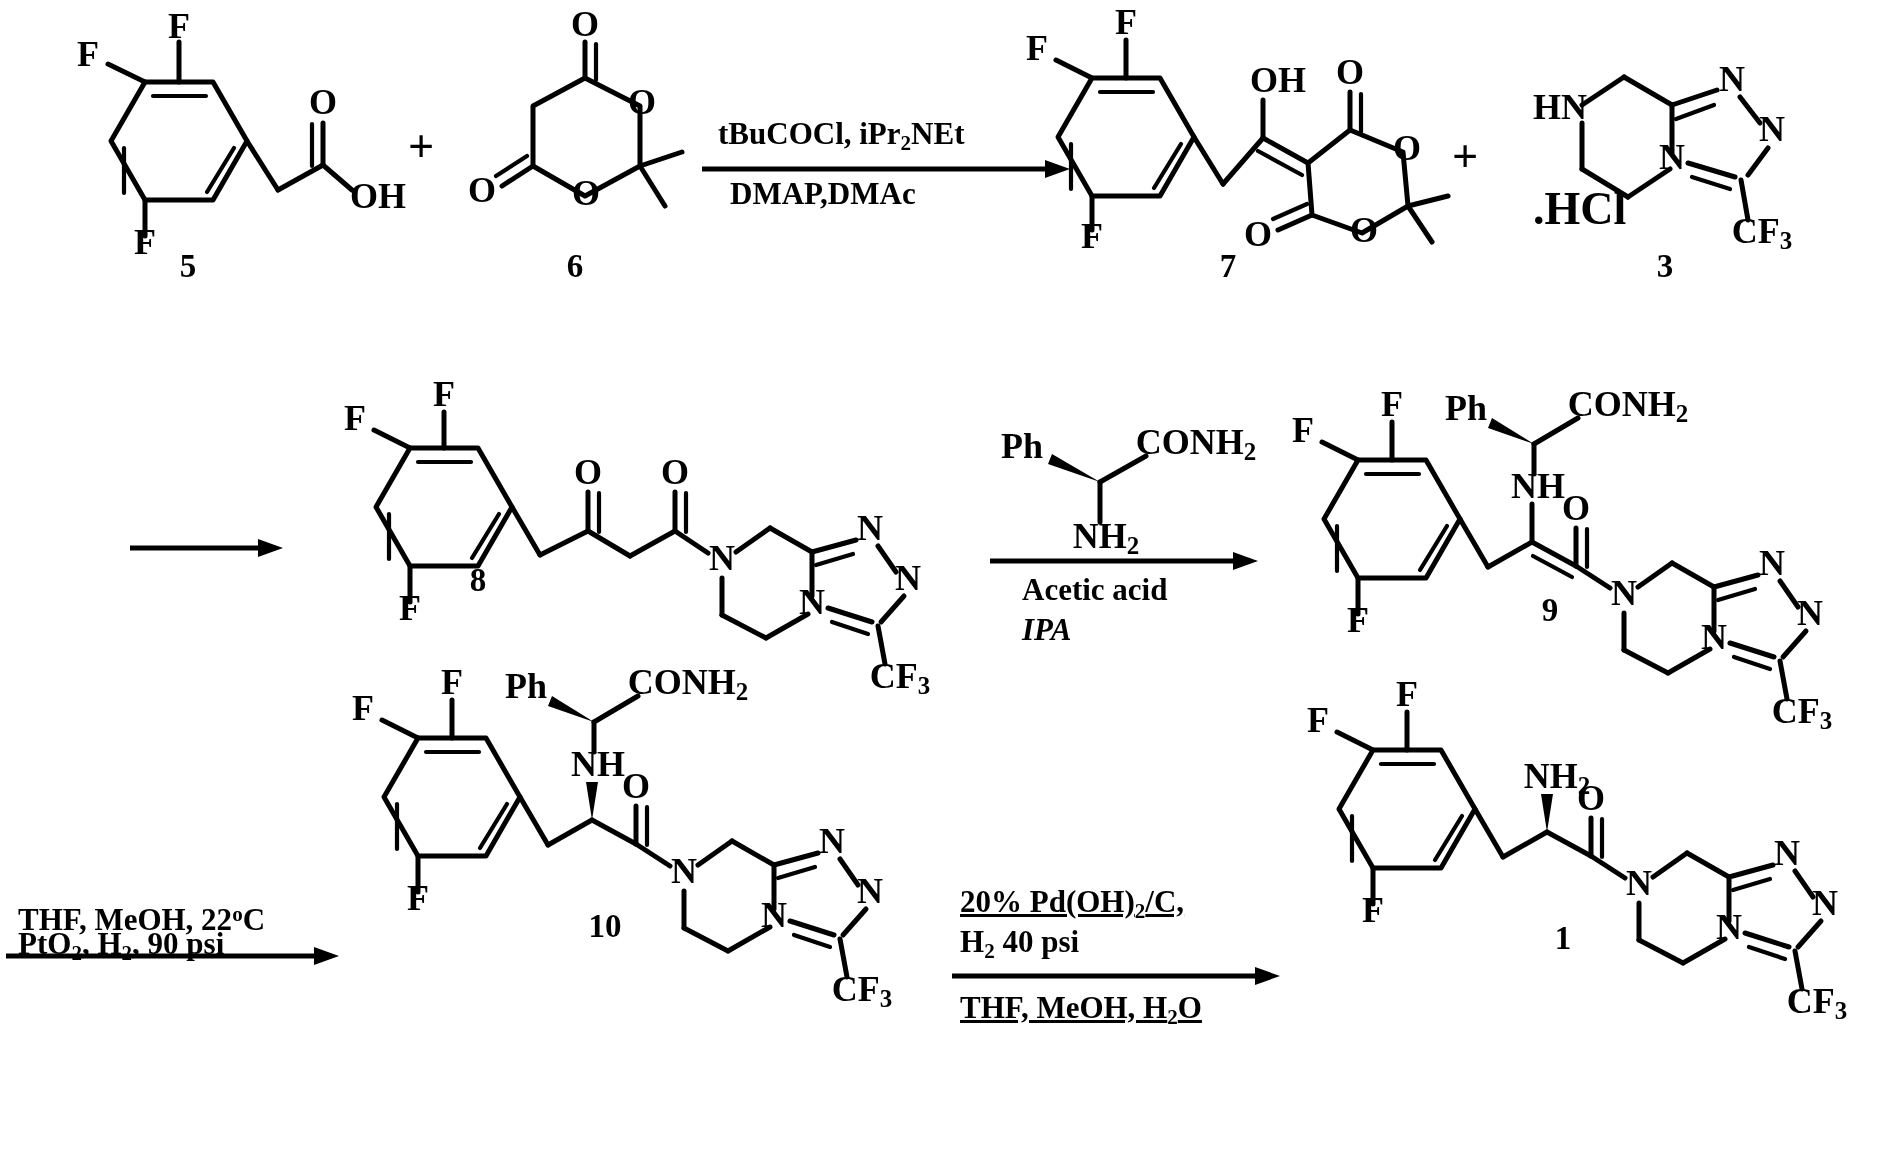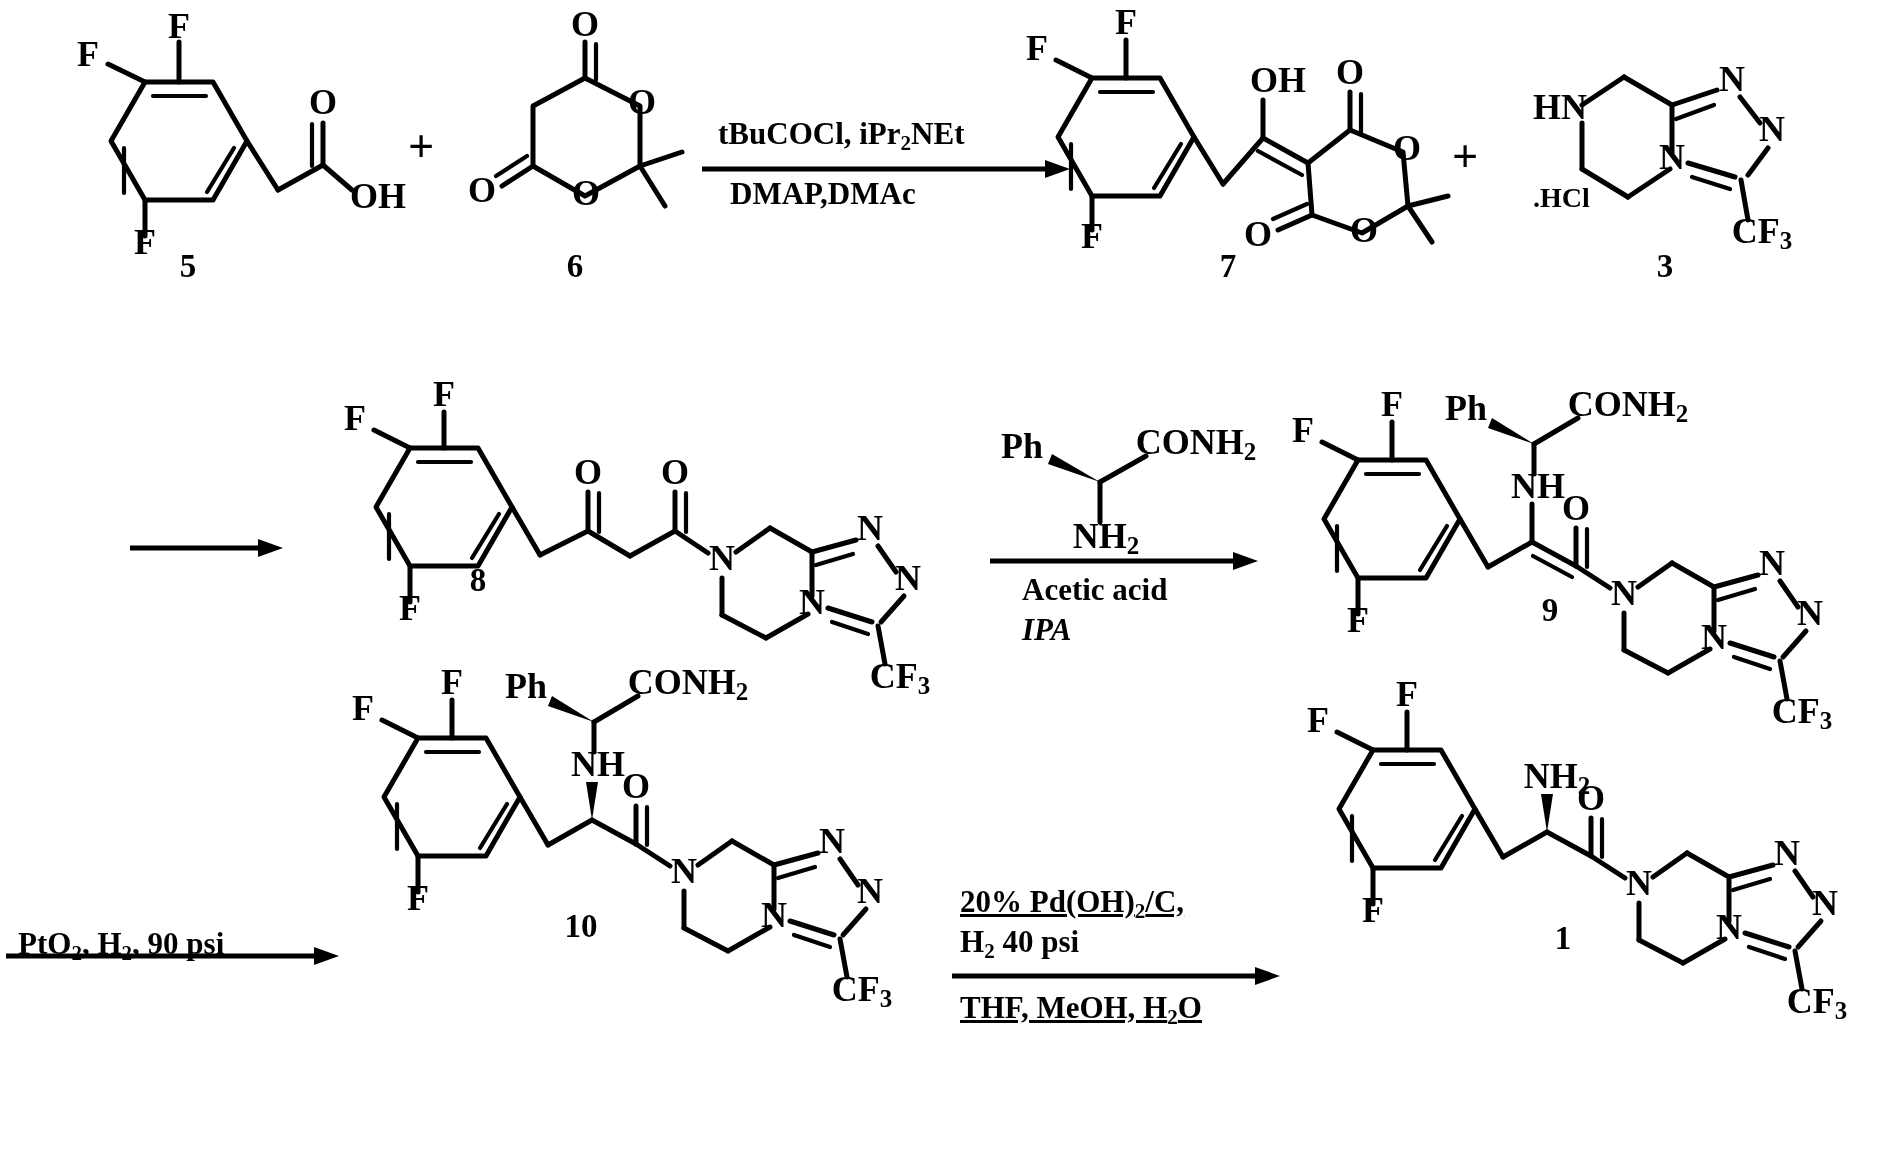--- a/index.html
+++ b/index.html
@@ -34,21 +34,21 @@
     line-height:1.28;white-space:nowrap;
     font-family:"Liberation Serif","DejaVu Serif",serif;
     text-align:right;
   }
   .cond sub{font-size:0.68em;vertical-align:-0.28em;}
   .cond sup{font-size:0.68em;vertical-align:0.45em;}
   .arrow{position:absolute;}
   .arrow .shaft{stroke:#000;stroke-width:5;}
   .arrow .head{fill:#000;}
   .hcl{
-    position:absolute;font-weight:bold;font-size:28px;
+    position:absolute;font-weight:bold;font-size:46px;
     font-family:"Liberation Serif","DejaVu Serif",serif;
   }
 </style>
 </head>
 <body>
 
 <div class="scheme">
 
   <svg class="struct" style="left:40px;top:20px;" width="320" height="230" viewBox="0 0 320 230">
 
@@ -294,20 +294,21 @@
     <text class="atom" x="424" y="241">N</text>
     <line class="bond" x1="440" y1="243" x2="484" y2="257"></line>
     <line class="bond-thin" x1="444" y1="257" x2="480" y2="269"></line>
     <line class="bond" x1="516" y1="231" x2="493" y2="257"></line>
     <line class="bond" x1="490" y1="261" x2="497" y2="299"></line>
     <text class="atom" x="512" y="315">CF<tspan class="sub" dy="8">3</tspan></text>
   </svg>
   <div class="cmplabel" style="left:1530px;top:592px;width:40px;">9</div>
 
   <div class="cond" style="left:18px;top:904px;margin-top:20px;">PtO<sub>2</sub>, H<sub>2</sub>, 90 psi</div>
+  <div class="cond" style="left:18px;top:900px;">THF, MeOH, 22<sup>o</sup>C</div>
   <svg class="arrow" style="left:4px;top:945px;" width="335" height="22">
     <line class="shaft" x1="2" y1="11" x2="310" y2="11"></line>
     <polygon class="head" points="310,2 335,11 310,20"></polygon>
   </svg>
 
   <svg class="struct" style="left:350px;top:678px;" width="600" height="300" viewBox="0 0 600 300">
     <polygon class="bond" points="68,60 136,60 170,119 136,178 68,178 34,119" fill="none"></polygon>
     <line class="bond-thin" x1="76" y1="74" x2="129" y2="74"></line>
     <line class="bond-thin" x1="157" y1="126" x2="130" y2="170"></line>
     <line class="bond-thin" x1="47" y1="126" x2="47" y2="171"></line>
@@ -344,21 +345,21 @@
     <text class="atom" x="482" y="167">N</text>
     <line class="bond" x1="490" y1="181" x2="508" y2="207"></line>
     <text class="atom" x="520" y="217">N</text>
     <text class="atom" x="424" y="241">N</text>
     <line class="bond" x1="440" y1="243" x2="484" y2="257"></line>
     <line class="bond-thin" x1="444" y1="257" x2="480" y2="269"></line>
     <line class="bond" x1="516" y1="231" x2="493" y2="257"></line>
     <line class="bond" x1="490" y1="261" x2="497" y2="299"></line>
     <text class="atom" x="512" y="315">CF<tspan class="sub" dy="8">3</tspan></text>
   </svg>
-  <div class="cmplabel" style="left:556px;top:908px;width:50px;">10</div>
+  <div class="cmplabel" style="left:580px;top:908px;width:50px;">10</div>
 
   <div class="cond" style="left:960px;top:882px;text-decoration:underline;">20% Pd(OH)<sub>2</sub>/C,</div>
   <div class="cond" style="left:960px;top:922px;">H<sub>2</sub> 40 psi</div>
   <svg class="arrow" style="left:950px;top:965px;" width="330" height="22">
     <line class="shaft" x1="2" y1="11" x2="305" y2="11"></line>
     <polygon class="head" points="305,2 330,11 305,20"></polygon>
   </svg>
   <div class="cond" style="left:960px;top:988px;text-decoration:underline;">THF, MeOH, H<sub>2</sub>O</div>
 
   <svg class="struct" style="left:1305px;top:690px;" width="600" height="300" viewBox="0 0 600 300">

